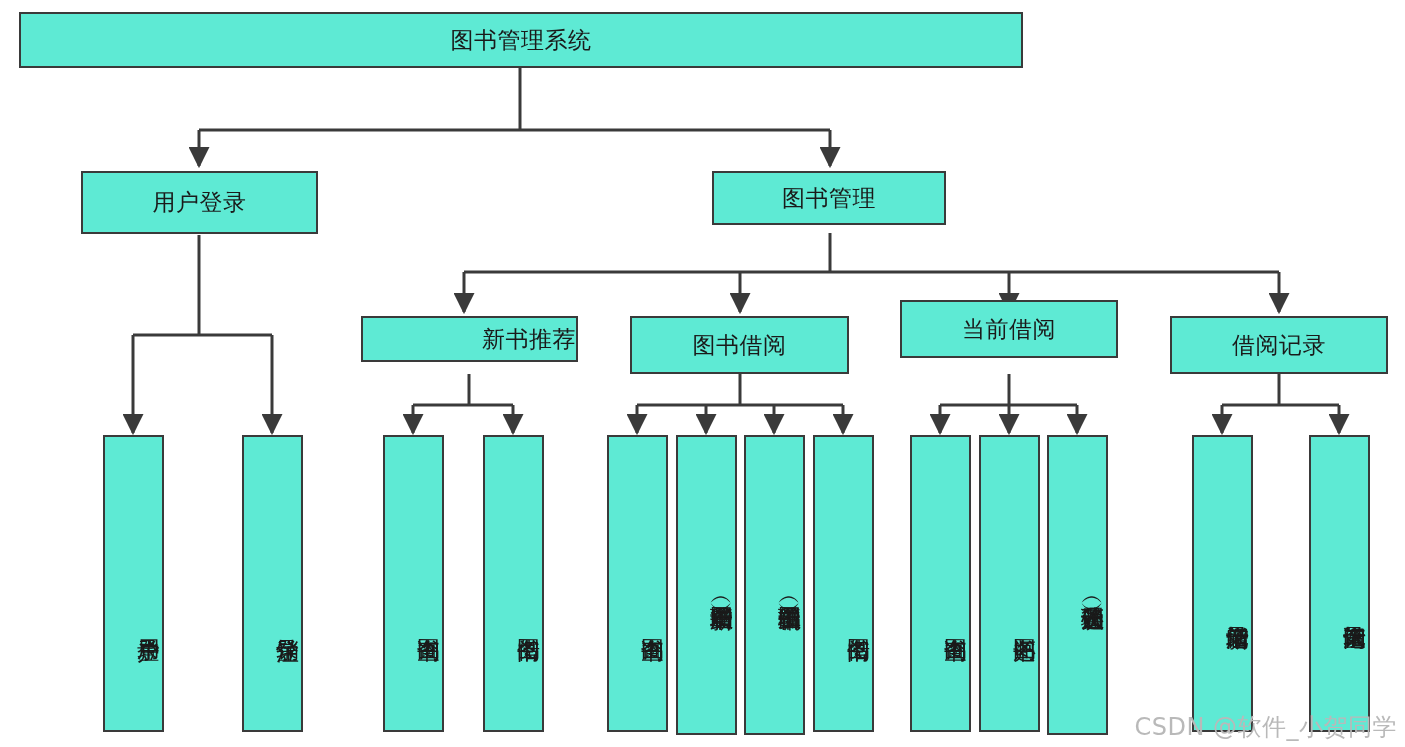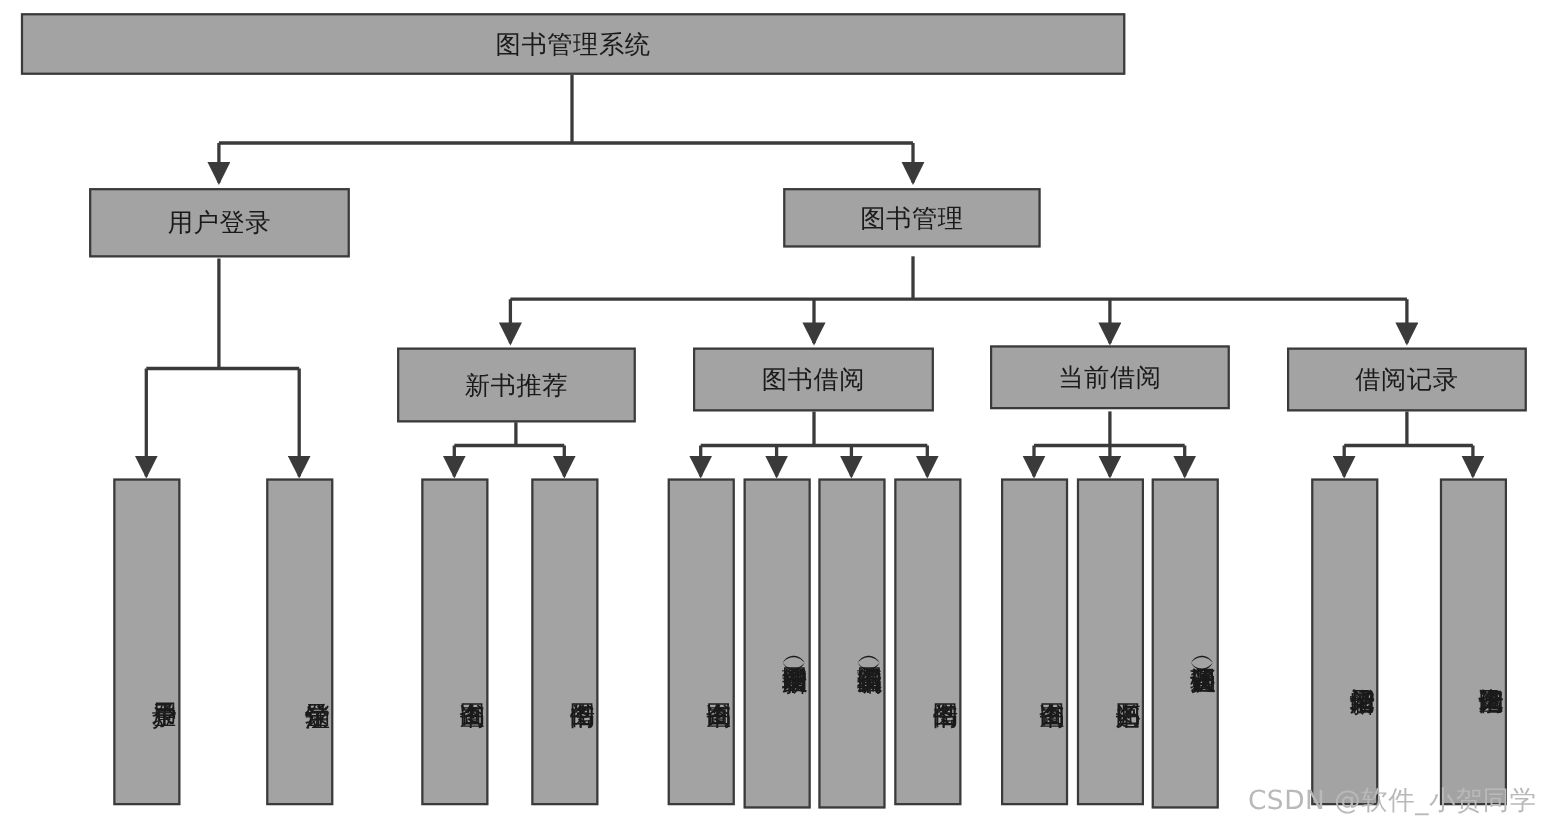--- a/index.html
+++ b/index.html
@@ -14,21 +14,21 @@
     position: relative;
     width: 1405px;
     height: 747px;
     background: #ffffff;
     overflow: hidden;
   }
   .node {
     position: absolute;
     box-sizing: border-box;
     border: 2.5px solid #3a3a3a;
-    background: #a3a3a3;
+    background: #5eead4;
     display: flex;
     align-items: center;
     justify-content: center;
     color: #1a1a1a;
   }
   .node.horiz {
     font-size: 23px;
     letter-spacing: 0.5px;
   }
   .node.vert {
@@ -121,27 +121,27 @@
     <span>图书管理系统</span>
   </div>
 
   <div class="node horiz" style="left:81px; top:171px; width:237px; height:63px;">
     <span>用户登录</span>
   </div>
   <div class="node horiz" style="left:712px; top:171px; width:234px; height:54px;">
     <span>图书管理</span>
   </div>
 
-  <div class="node horiz" style="left:361px; top:316px; width:217px; height:68px;">
+  <div class="node horiz" style="left:361px; top:316px; width:217px; height:46px;justify-content:flex-end;">
     <span>新书推荐</span>
   </div>
   <div class="node horiz" style="left:630px; top:316px; width:219px; height:58px;">
     <span>图书借阅</span>
   </div>
-  <div class="node horiz" style="left:900px; top:314px; width:218px; height:58px;">
+  <div class="node horiz" style="left:900px; top:300px; width:218px; height:58px;">
     <span>当前借阅</span>
   </div>
   <div class="node horiz" style="left:1170px; top:316px; width:218px; height:58px;text-align:center;">
     <span>借阅记录</span>
   </div>
 
   <div class="node vert" style="left:103px; top:435px; width:61px; height:297px; padding-top:74px;">
     <span>用户登录</span>
   </div>
   <div class="node vert" style="left:242px; top:435px; width:61px; height:297px; padding-top:74px;">

